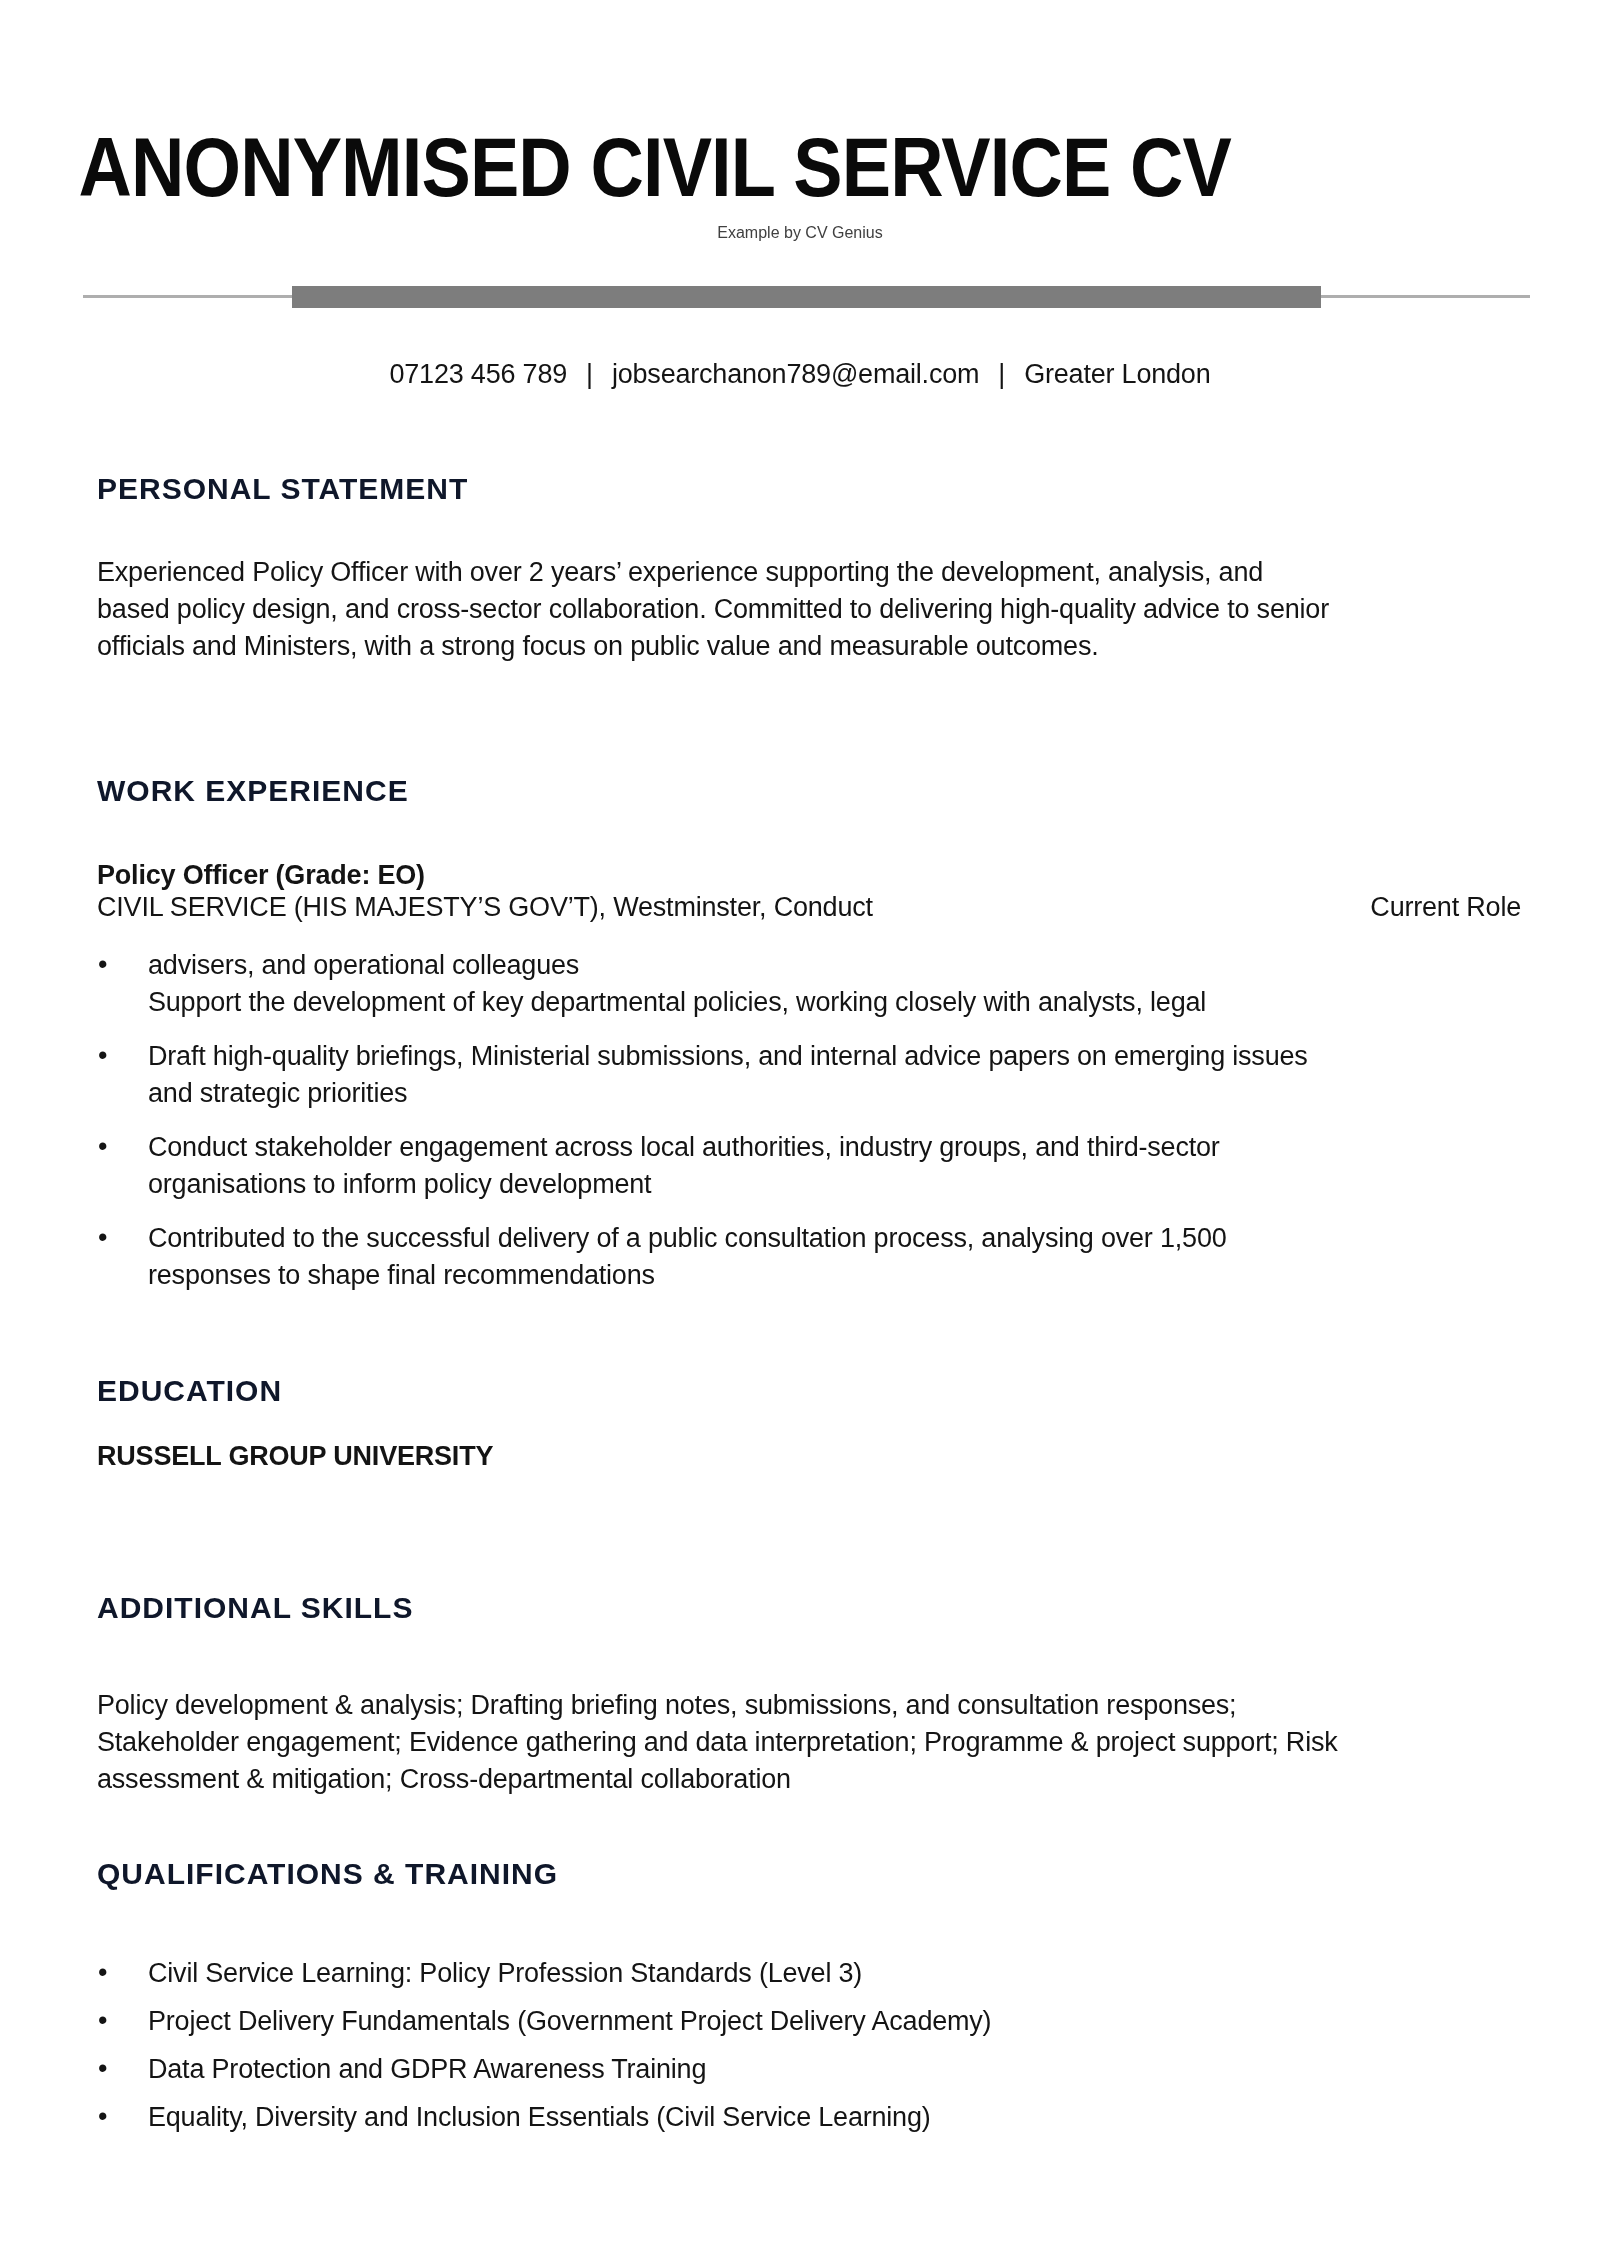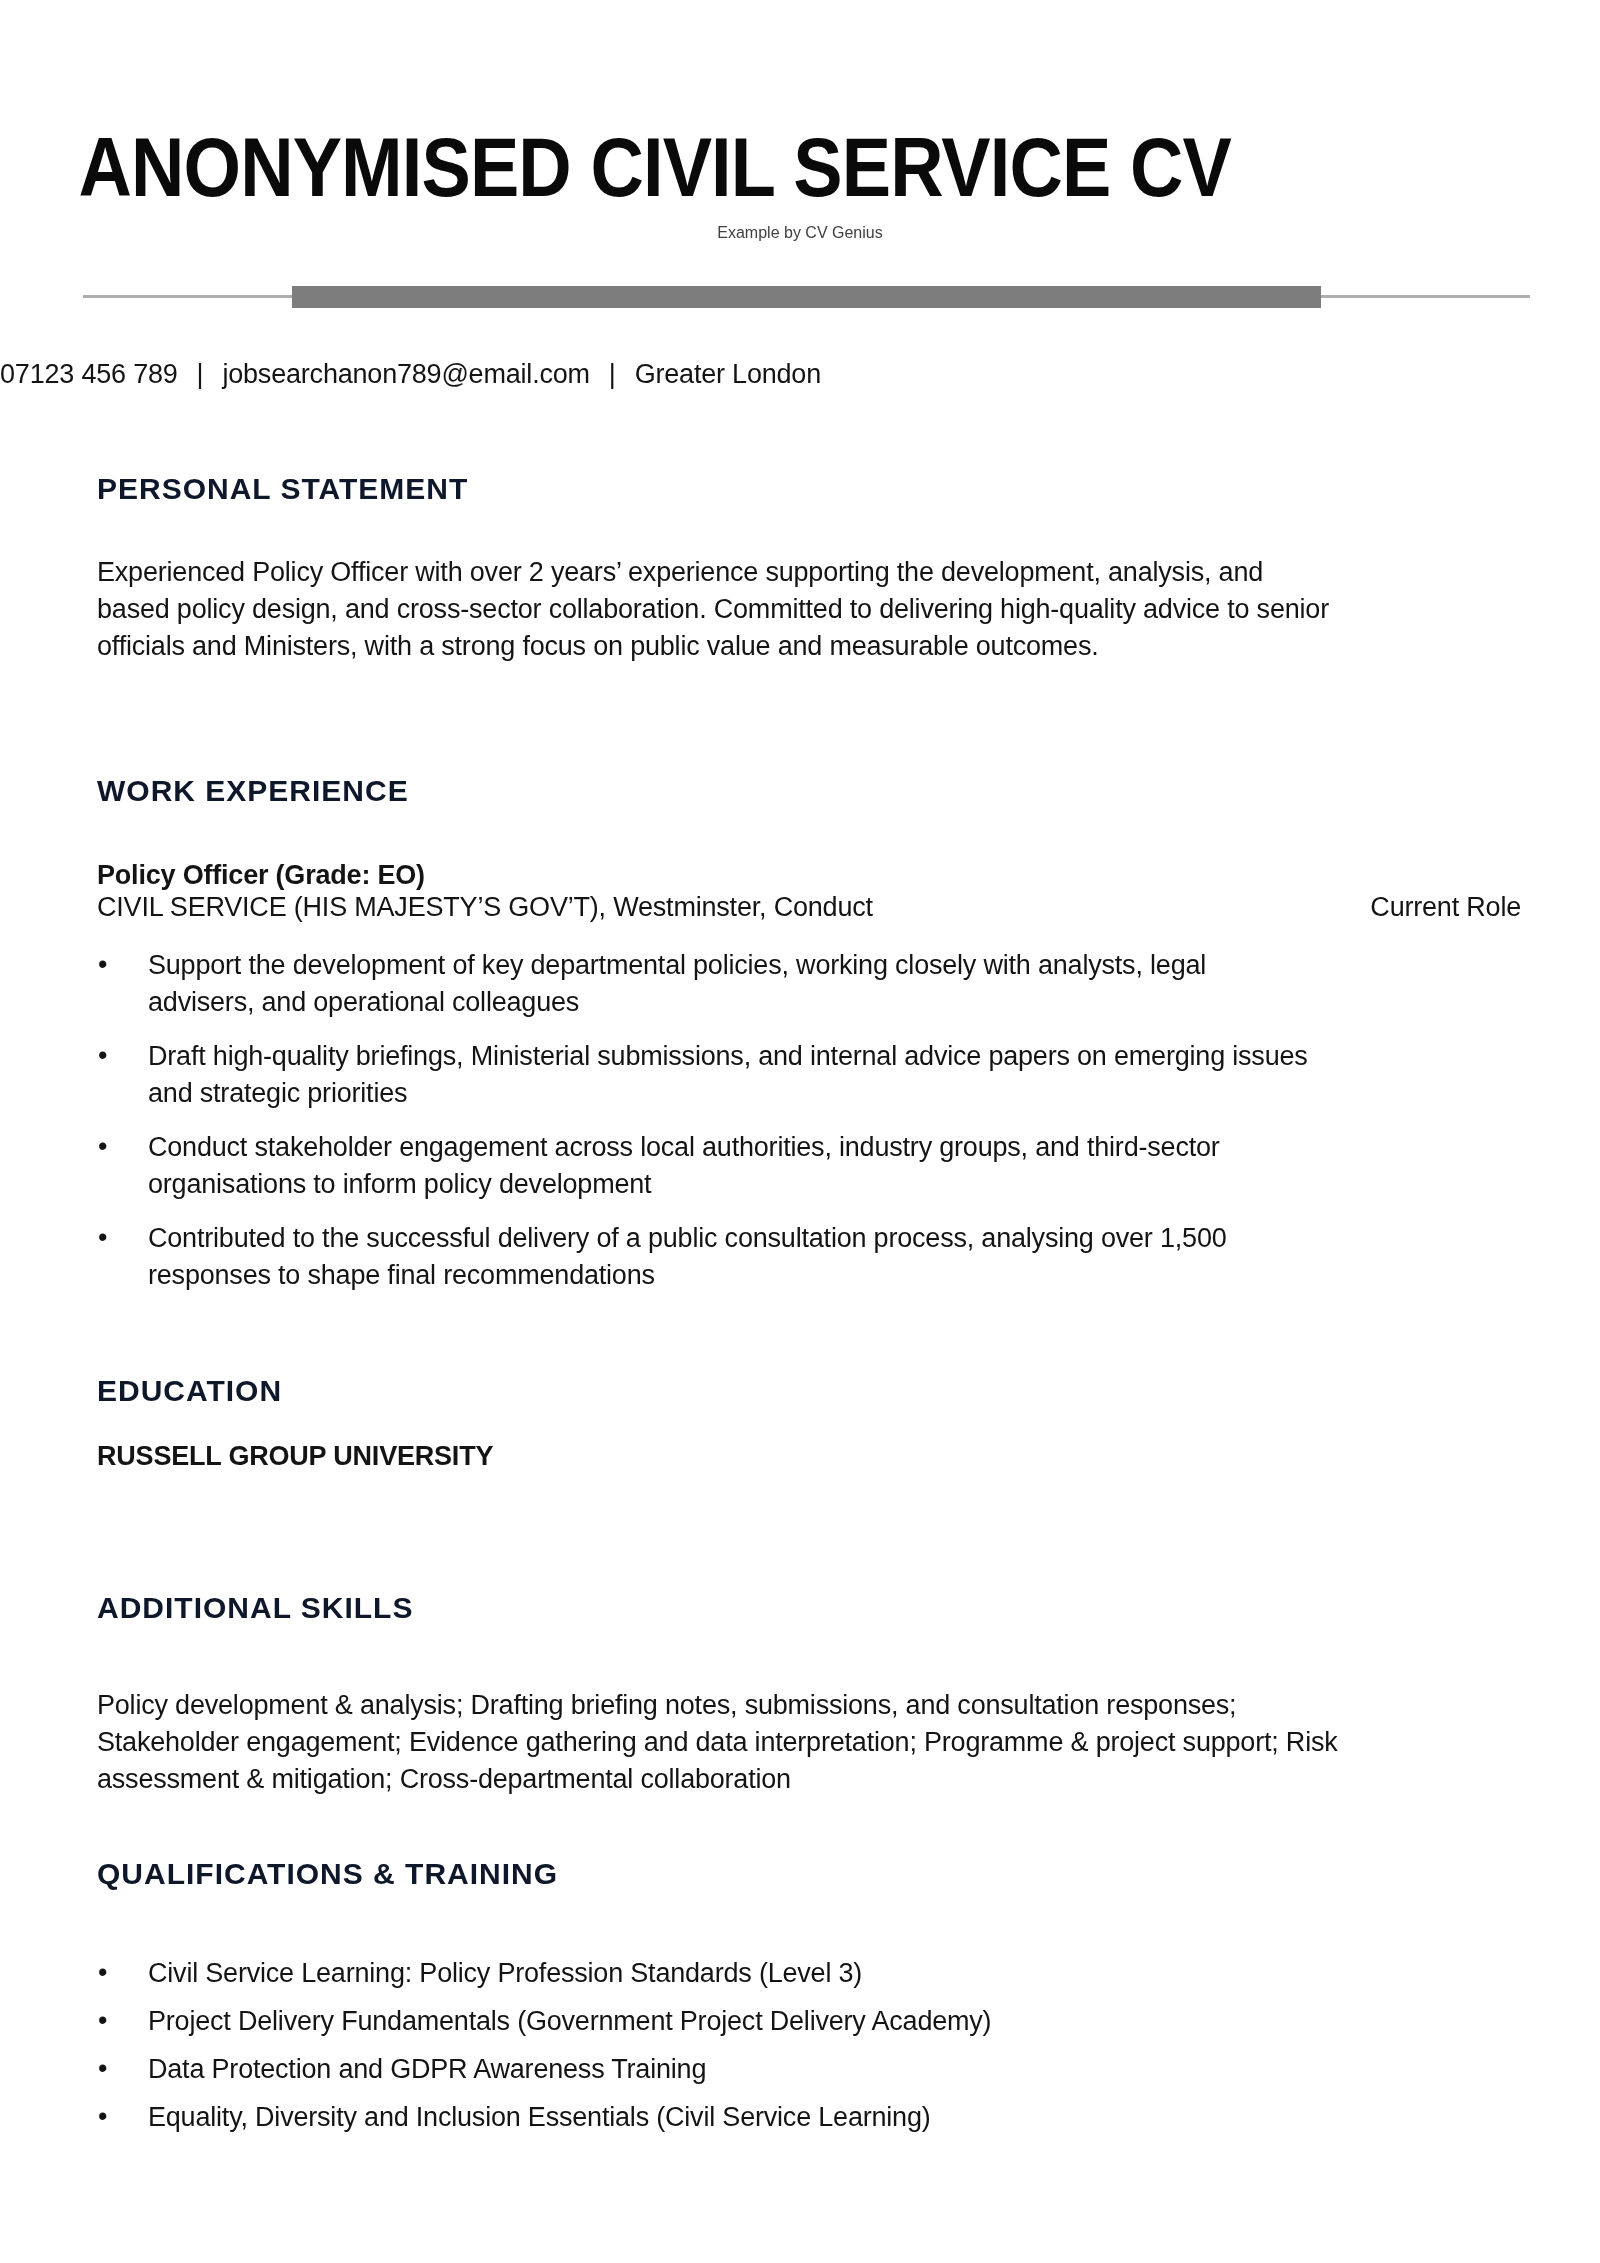--- a/index.html
+++ b/index.html
@@ -59,21 +59,21 @@
     width: 1029px;
     height: 22px;
     background: #7d7d7d;
   }
 
   
   .contact-line {
     top: 356px;
     left: 0;
     width: 1600px;
-    text-align: left;
+    text-align: center;
     font-size: 27px;
     line-height: 37px;
     letter-spacing: -0.2px;
     white-space: nowrap;
   }
   .contact-line .sep {
     display: inline-block;
     margin: 0 19px;
     color: #141414;
   }
@@ -151,22 +151,22 @@
   <div class="abs section-heading content-col" style="top:773px;">WORK EXPERIENCE</div>
   <div class="abs body-text content-col bold" style="top:859px; line-height:33px;">Policy Officer (Grade: EO)</div>
   <div class="abs body-text content-col employer-row" style="top:891px;">
     <span class="body-line">CIVIL SERVICE (HIS MAJESTY’S GOV’T), Westminster, Conduct</span>
     <span class="body-line">Current Role</span>
   </div>
 
   <ul class="abs body-text content-col bullet-list" style="top:947px;">
     <li class="bullet-item">
       <span class="bullet-marker">•</span>
+      <div class="body-line">advisers, and operational colleagues</div>
       <div class="body-line">Support the development of key departmental policies, working closely with analysts, legal</div>
-      <div class="body-line">advisers, and operational colleagues</div>
     </li>
     <li class="bullet-item">
       <span class="bullet-marker">•</span>
       <div class="body-line">Draft high-quality briefings, Ministerial submissions, and internal advice papers on emerging issues</div>
       <div class="body-line">and strategic priorities</div>
     </li>
     <li class="bullet-item">
       <span class="bullet-marker">•</span>
       <div class="body-line">Conduct stakeholder engagement across local authorities, industry groups, and third-sector</div>
       <div class="body-line">organisations to inform policy development</div>

